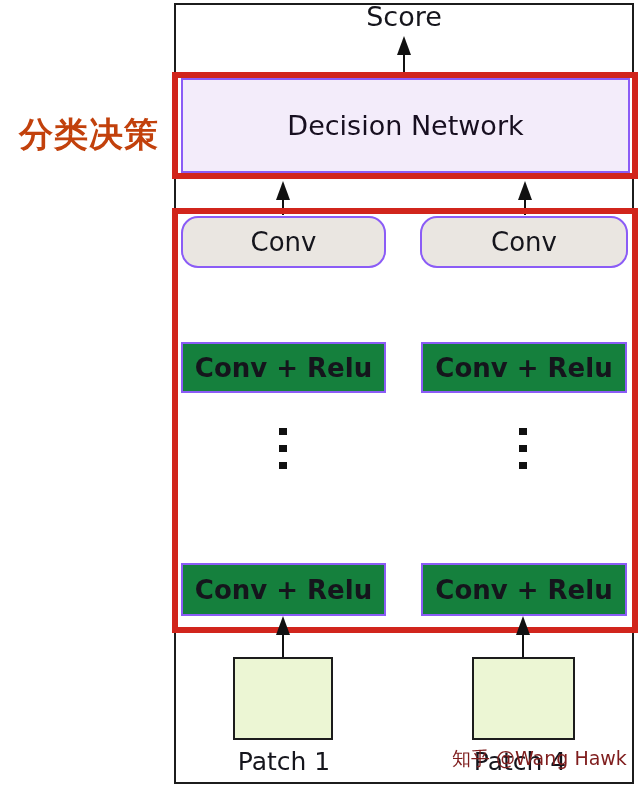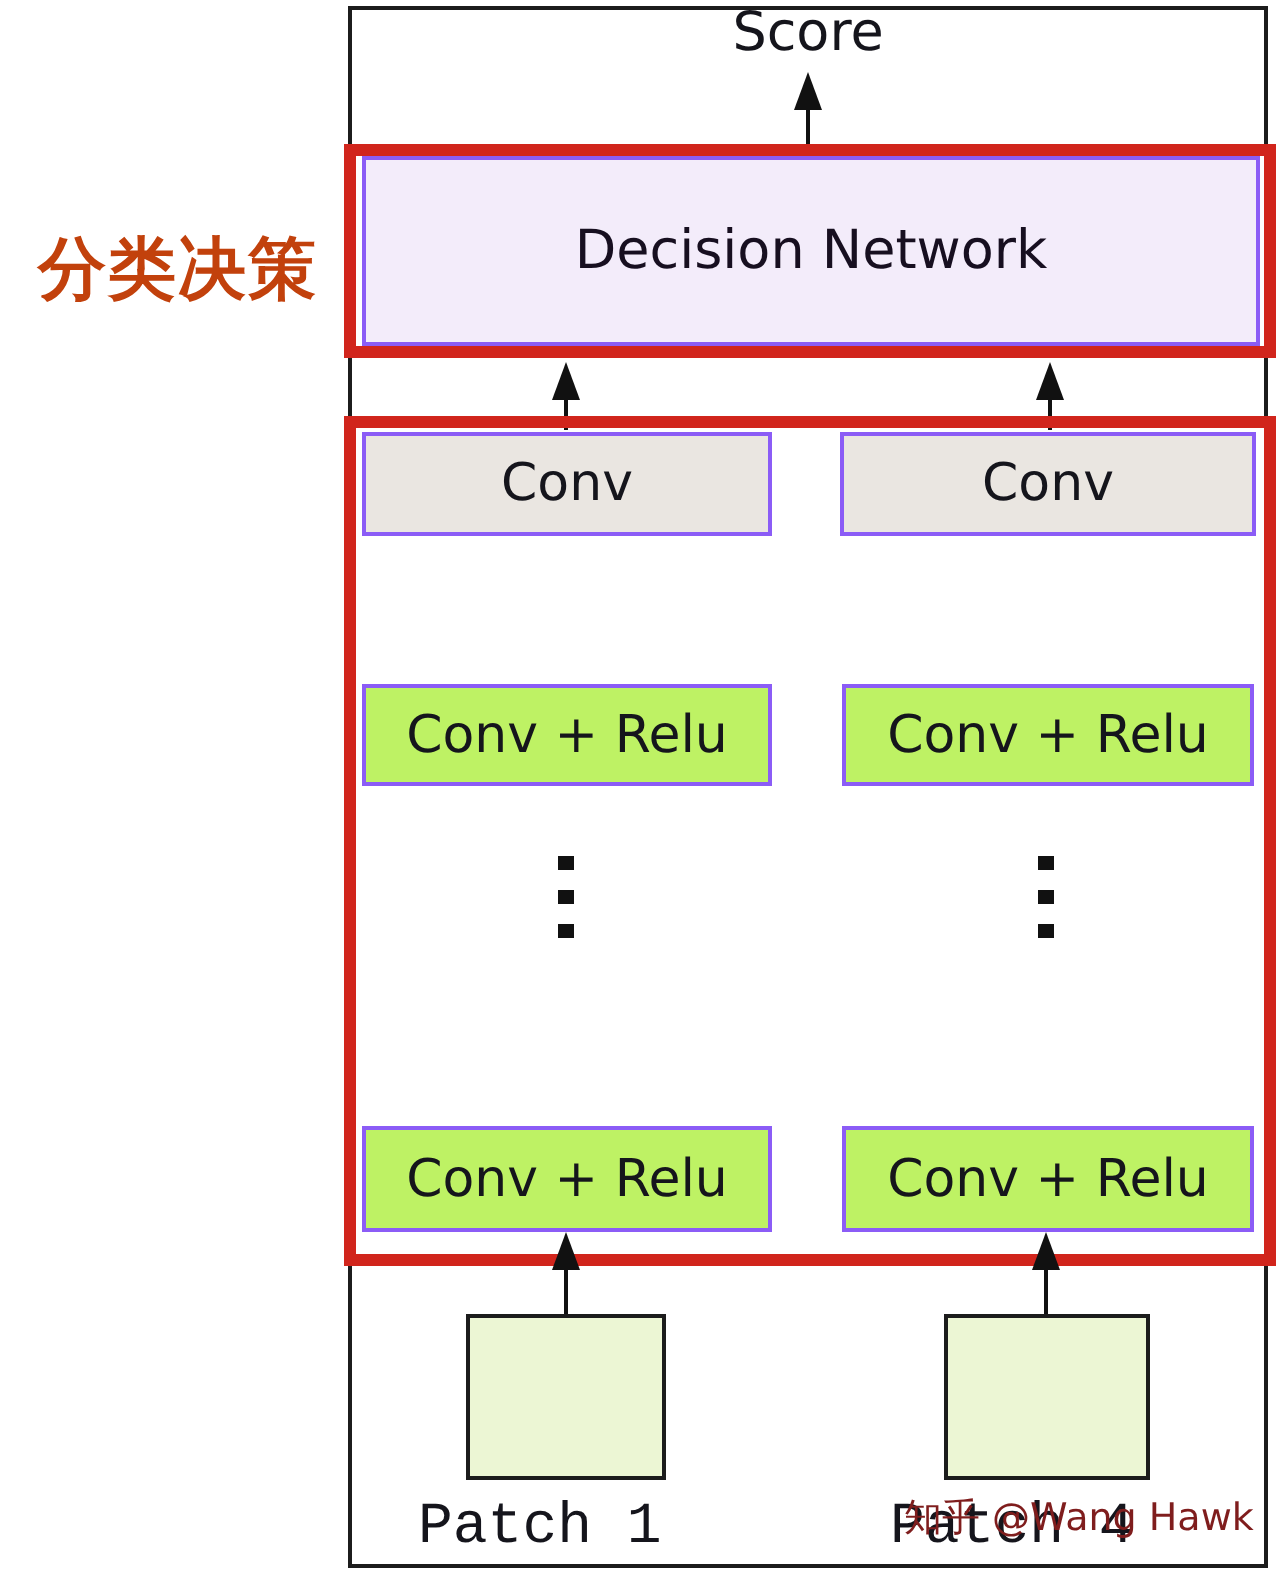--- a/index.html
+++ b/index.html
@@ -27,38 +27,38 @@
   
   .node{
     border:2px solid #8b5cf6;
     display:flex;align-items:center;justify-content:center;
     font-size:26px;line-height:1;white-space:nowrap;
   }
   .decision-box{
     left:181px;top:78px;width:449px;height:95px;
     background:#f3ecfa;font-size:27px;color:#170f20;
   }
-  .conv-fill{background:#eae6e1;}
-  .relu-fill{background:#bef264;}
+  .conv-fill{background:#eae6e1;border-radius:17px;}
+  .relu-fill{background:#15803d;font-weight:bold;}
 
   .conv-l{left:181px;top:216px;width:205px;height:52px;}
   .conv-r{left:420px;top:216px;width:208px;height:52px;}
   .relu1-l{left:181px;top:342px;width:205px;height:51px;}
   .relu1-r{left:421px;top:342px;width:206px;height:51px;}
   .relu2-l{left:181px;top:563px;width:205px;height:53px;}
   .relu2-r{left:421px;top:563px;width:206px;height:53px;}
 
   
   .patch{border:2px solid #1c1c1c;background:#ecf6d4;}
   .patch-1{left:233px;top:657px;width:100px;height:83px;}
   .patch-2{left:472px;top:657px;width:103px;height:83px;}
 
   
   .score-label{left:339px;top:1px;width:130px;text-align:center;font-size:27px;}
-  .patch-label{top:747px;width:150px;text-align:left;font-size:29px;font-family:Liberation Mono, monospace;}
+  .patch-label{top:747px;width:150px;text-align:center;font-size:25px;}
   .patch-label-1{left:209px;}
   .patch-label-2{left:445px;}
   .stage-label{
     left:14px;width:150px;text-align:center;
     font-size:34px;font-weight:bold;color:#c2410c;
     letter-spacing:1px;white-space:nowrap;
   }
   .stage-label-decision{top:112px;}
   .stage-label-feature{top:377px;}
 

